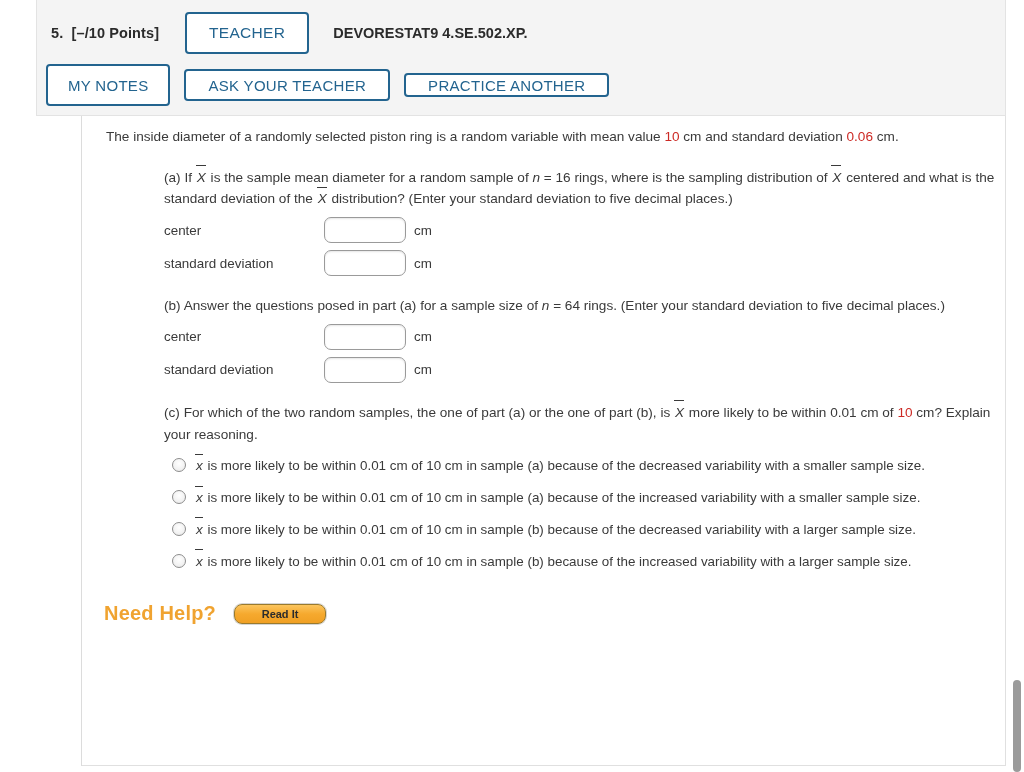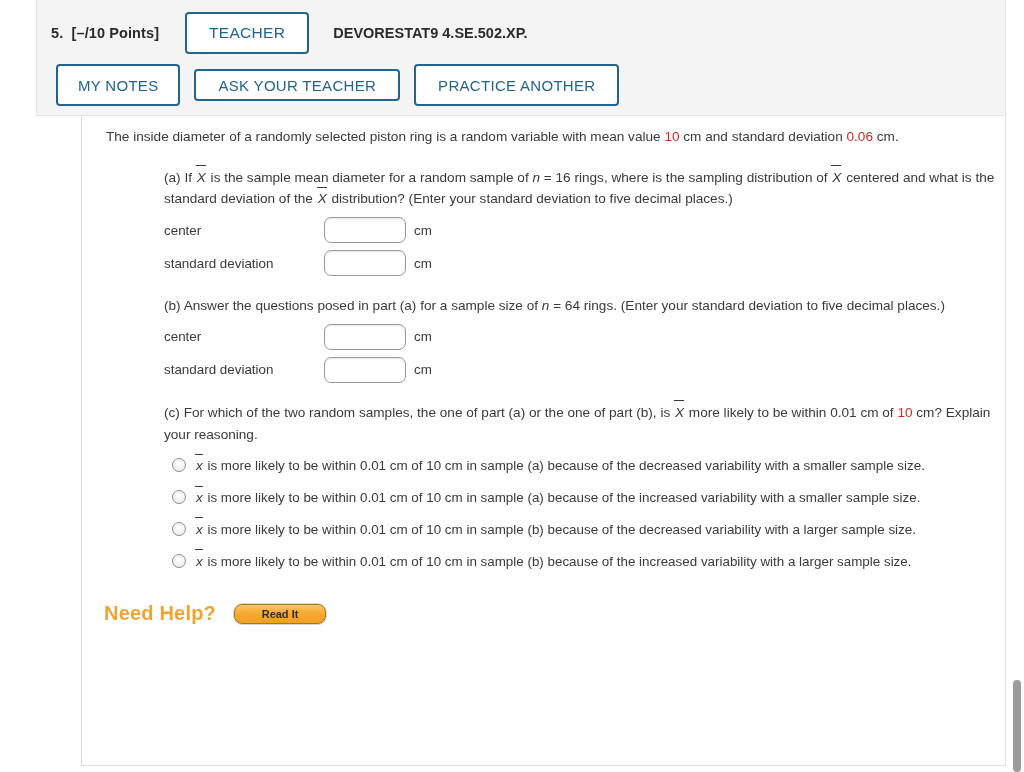--- a/index.html
+++ b/index.html
@@ -65,28 +65,28 @@
     white-space: nowrap;
   }
   .btn-details {
     margin-left: 26px;
     height: 42px;
     padding: 0 22px;
     font-size: 15.5px;
   }
   .qheader-row2 {
     position: absolute;
-    left: 19px; top: 64px;
+    left: 9px; top: 64px;
     display: flex;
     align-items: center;
     gap: 14px;
   }
   .btn-notes  { height: 42px; padding: 0 20px; }
   .btn-ask    { height: 32px; padding: 0 22px; }
-  .btn-prac   { height: 42px; padding: 0 22px; }
+  .btn-prac   { height: 24px; padding: 0 22px; }
 
   
   .qbody {
     position: absolute;
     left: 81px; top: 116px;
     width: 925px;
     height: 650px;
     background: #ffffff;
     border: 1px solid #e0e0e0;
     border-top: none;

